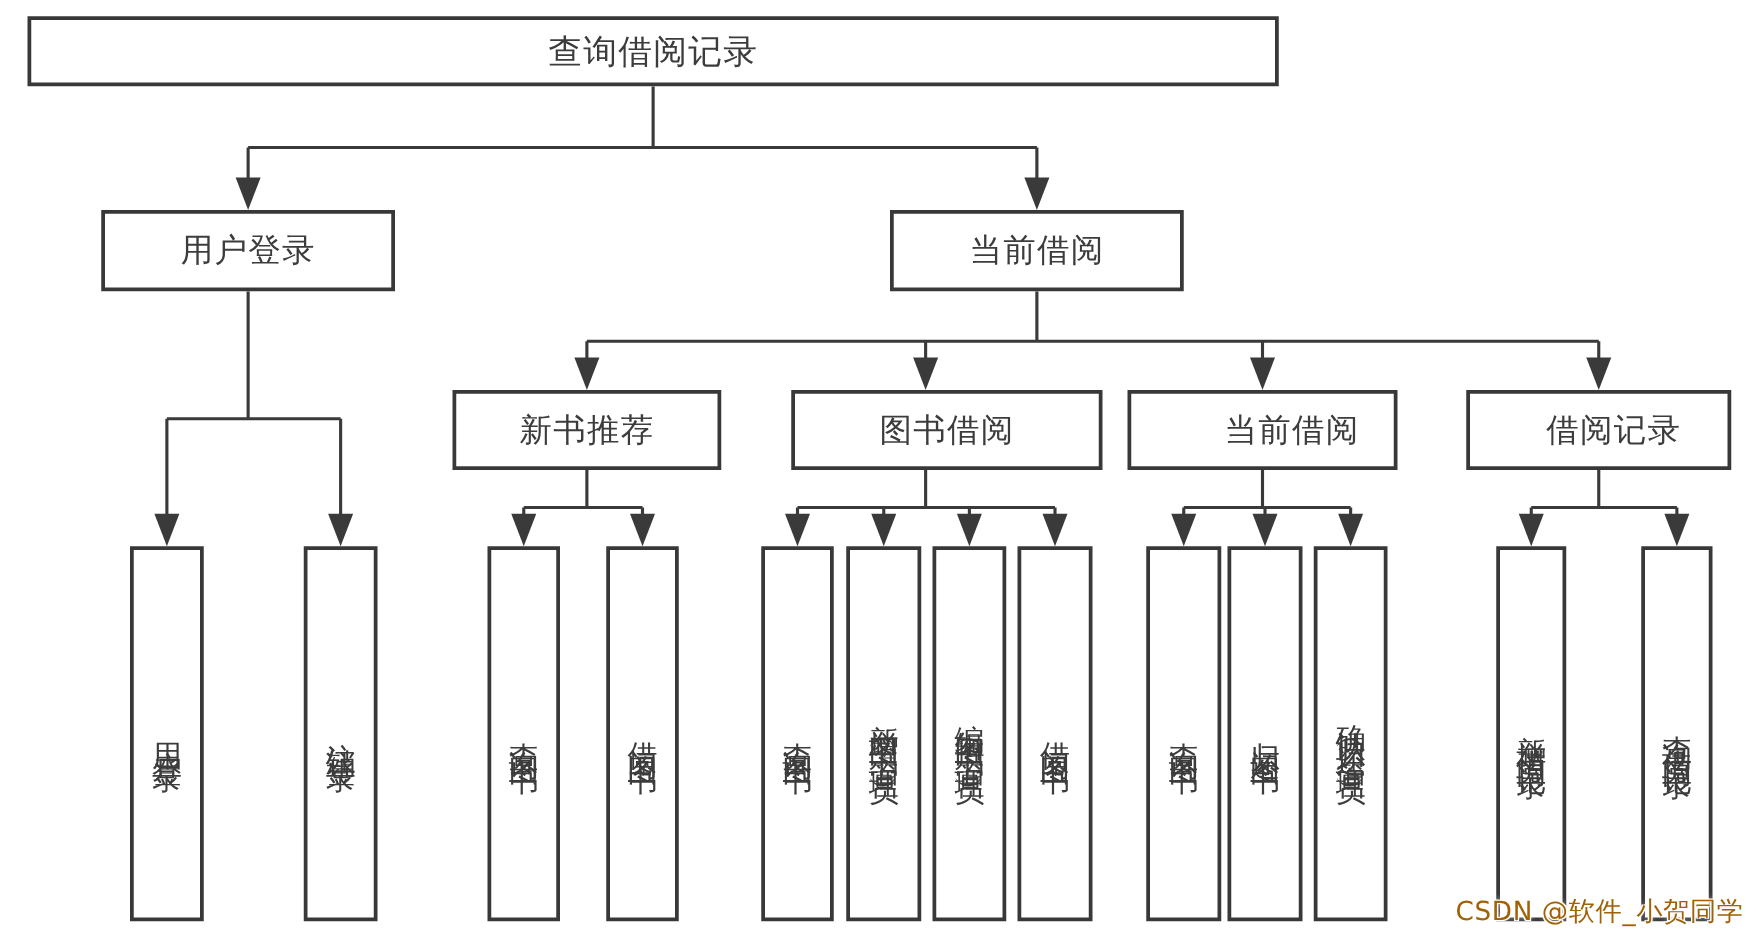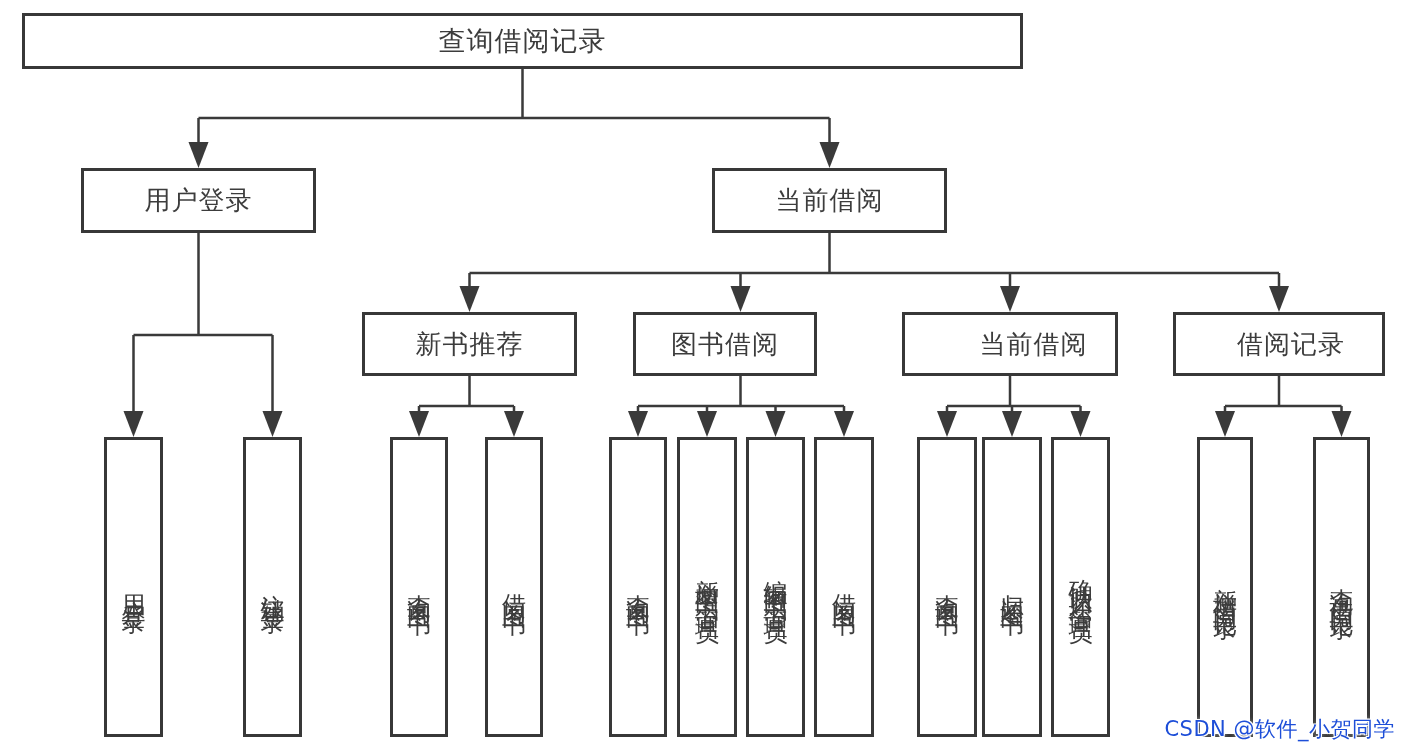--- a/index.html
+++ b/index.html
@@ -32,21 +32,21 @@
     letter-spacing: 6px;
     line-height: 1;
     top: 437px;
     height: 300px;
   }
   .watermark {
     position: absolute;
     right: 10px;
     bottom: 4px;
     font-size: 21px;
-    color: #1d4ed8;
+    color: #a16207;
     letter-spacing: 0.5px;
     z-index: 5;
     white-space: nowrap;
     text-shadow: -1px -1px 0 #ffffff, 1px -1px 0 #ffffff, -1px 1px 0 #ffffff,
                  1px 1px 0 #ffffff, 0 0 5px #ffffff;
   }
 </style>
 </head>
 <body>
 
@@ -83,21 +83,21 @@
       <polygon points="1331.5,411 1351.5,411 1341.5,437"></polygon>
     </g>
   </svg>
 
   <div class="box h-box root-box" style="left:22px; top:13px; width:1001px; height:56px;">查询借阅记录</div>
 
   <div class="box h-box" style="left:81px; top:168px; width:235px; height:65px;">用户登录</div>
   <div class="box h-box" style="left:712px; top:168px; width:235px; height:65px;">当前借阅</div>
 
   <div class="box h-box" style="left:362px; top:312px; width:215px; height:64px;">新书推荐</div>
-  <div class="box h-box" style="left:633px; top:312px; width:184px; height:64px;">图书借阅</div>
+  <div class="box h-box" style="left:633px; top:312px; width:249px; height:64px;">图书借阅</div>
   <div class="box h-box" style="left:902px; top:312px; width:216px; height:64px;padding-left:47px;">当前借阅</div>
   <div class="box h-box" style="left:1173px; top:312px; width:212px; height:64px;padding-left:24px;">借阅记录</div>
 
   <div class="box v-box" style="left:104px; width:59px;">用户登录</div>
   <div class="box v-box" style="left:243px; width:59px;">注销登录</div>
 
   <div class="box v-box" style="left:390px; width:58px;">查询图书</div>
   <div class="box v-box" style="left:485px; width:58px;">借阅图书</div>
 
   <div class="box v-box" style="left:609px; width:58px;">查询图书</div>

